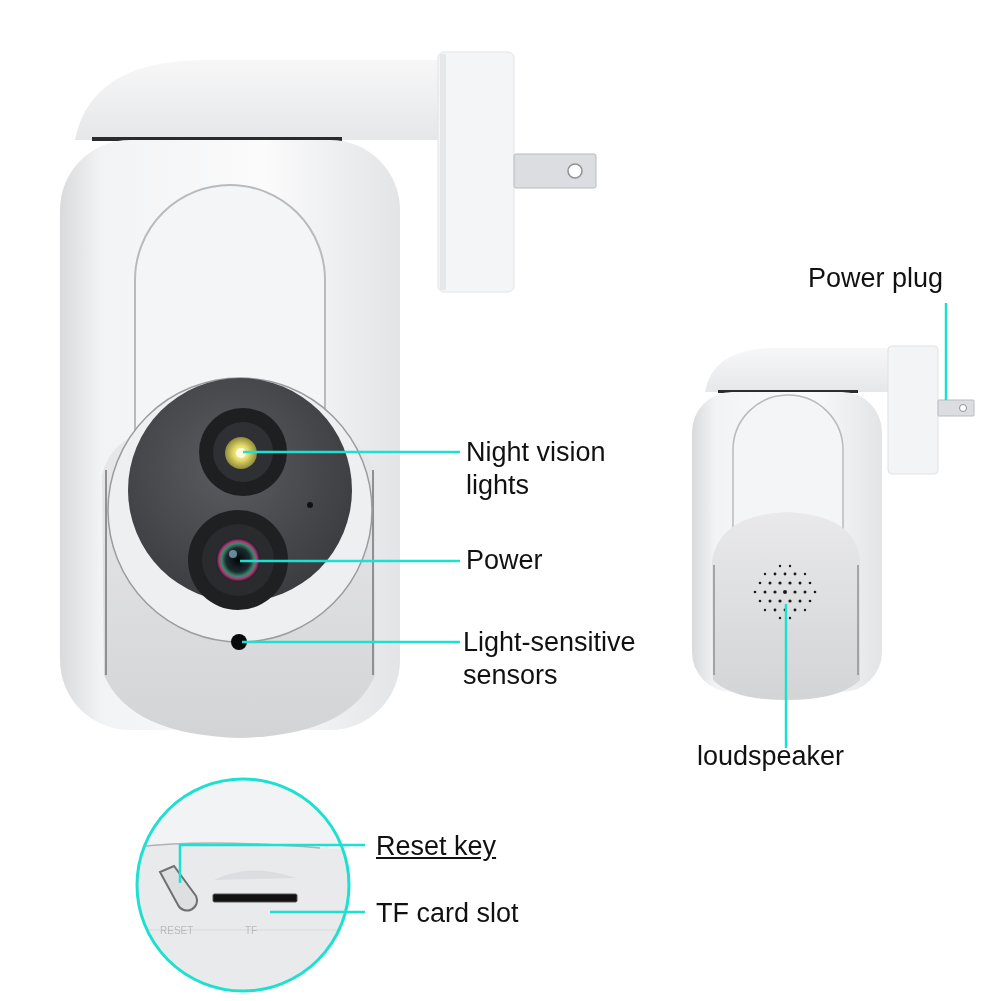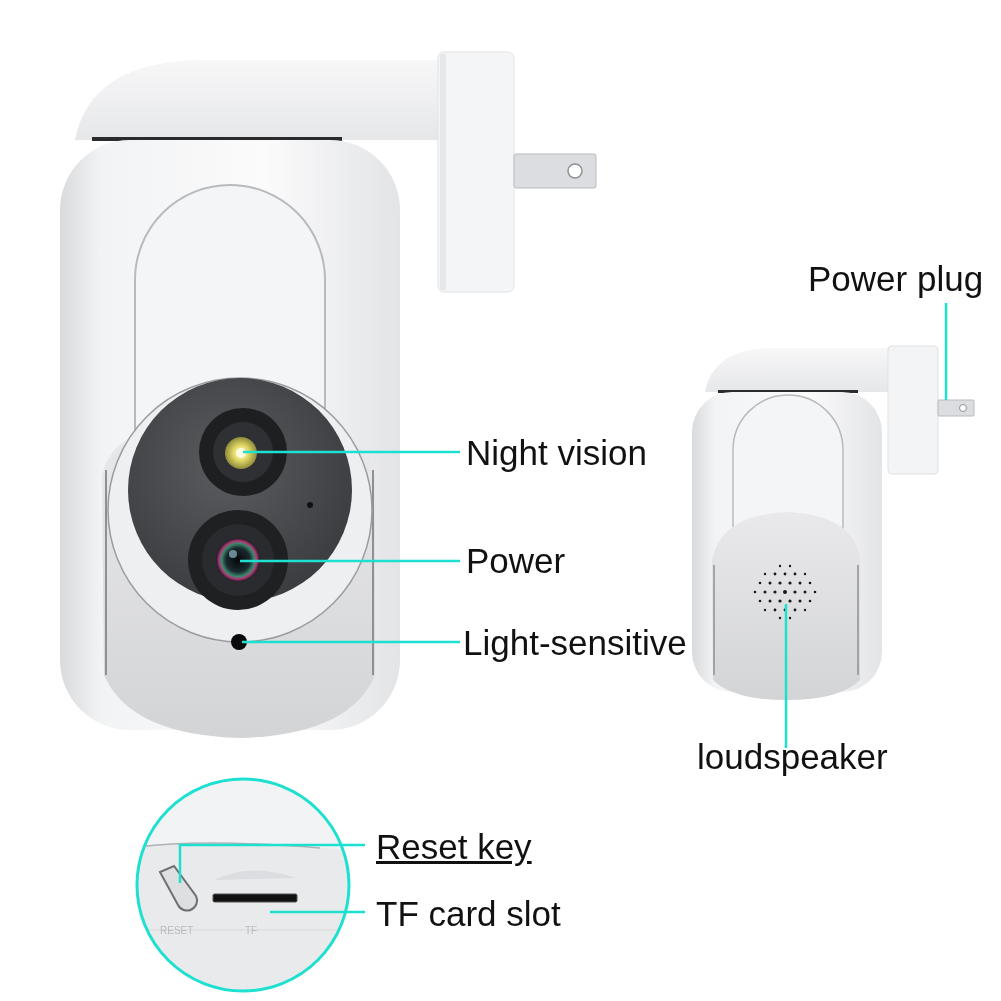--- a/index.html
+++ b/index.html
@@ -1,19 +1,19 @@
 <!DOCTYPE html>
 <html><head>
 <meta charset="utf-8">
 <style>
   html, body { margin: 0; padding: 0; background: #ffffff; }
   body { width: 1001px; height: 1001px; position: relative; overflow: hidden;
          font-family: "Liberation Sans", sans-serif; color: #111; }
   .stage { position: absolute; left: 0; top: 0; width: 1001px; height: 1001px; }
-  .label { position: absolute; font-size: 35px; line-height: 33px; color: #111; white-space: nowrap; }
+  .label { position: absolute; font-size: 27px; line-height: 33px; color: #111; white-space: nowrap; }
   svg { position: absolute; left: 0; top: 0; }
 </style>
 </head>
 <body>
 
 <div class="stage">
 
   <svg width="1001" height="1001" viewBox="0 0 1001 1001">
     <defs>
       <linearGradient id="bodyGrad" x1="0" x2="1" y1="0" y2="0">
@@ -174,26 +174,28 @@
       <circle cx="243" cy="885" r="106" fill="none" stroke="#1de0d0" stroke-width="3"></circle>
       <g stroke="#1de0d0" stroke-width="2.5" fill="none">
         <polyline points="180,883 180,845 365,845"></polyline>
         <line x1="270" y1="912" x2="365" y2="912"></line>
       </g>
     </g>
   </svg>
 
   <div class="label" style="left:466px; top:436px;">
     <div>Night vision</div>
+    <div>lights</div>
   </div>
   <div class="label" style="left:466px; top:544px;">
     <div>Power</div>
   </div>
   <div class="label" style="left:463px; top:626px;">
     <div>Light-sensitive</div>
+    <div>sensors</div>
   </div>
 
   <div class="label" style="left:808px; top:262px;">
     <div>Power plug</div>
   </div>
   <div class="label" style="left:697px; top:740px;">
     <div>loudspeaker</div>
   </div>
 
   <div class="label" style="left:376px; top:830px;text-decoration:underline;">

